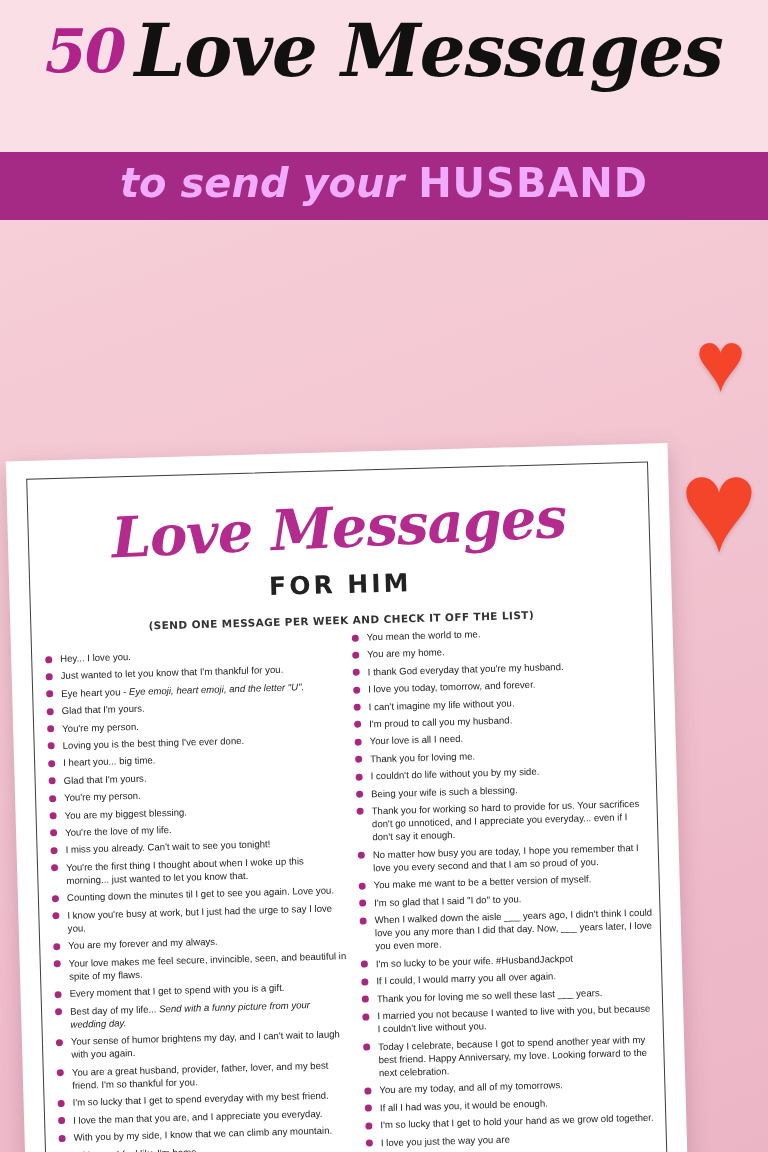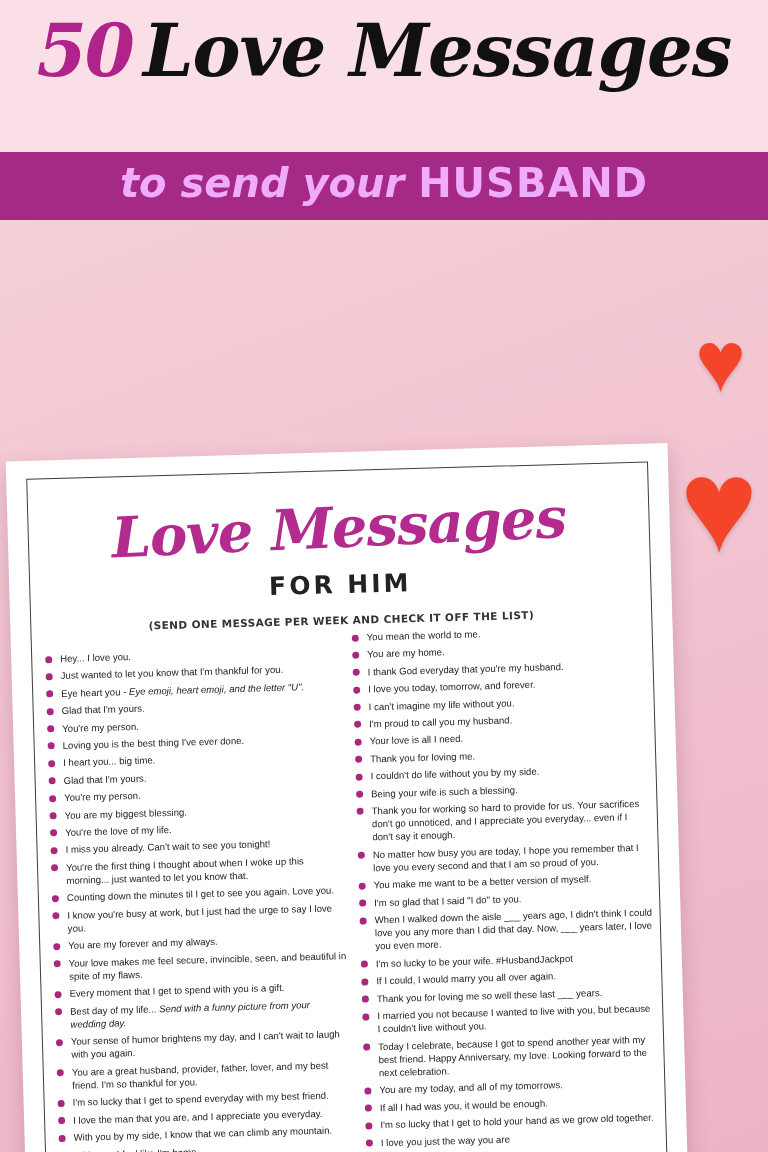--- a/index.html
+++ b/index.html
@@ -28,21 +28,21 @@
     position: absolute;
     left: 0; top: 8px;
     width: 768px;
     text-align: center;
     white-space: nowrap;
   }
   .title-50 {
     font-family: "DejaVu Serif", serif;
     font-weight: bold;
     font-style: italic;
-    font-size: 72px;
+    font-size: 60px;
     color: #b0238b;
     letter-spacing: -2px;
     vertical-align: middle;
   }
   .title-love {
     font-family: "DejaVu Serif", serif;
     font-weight: bold;
     font-style: italic;
     font-size: 72px;
     color: #111111;

